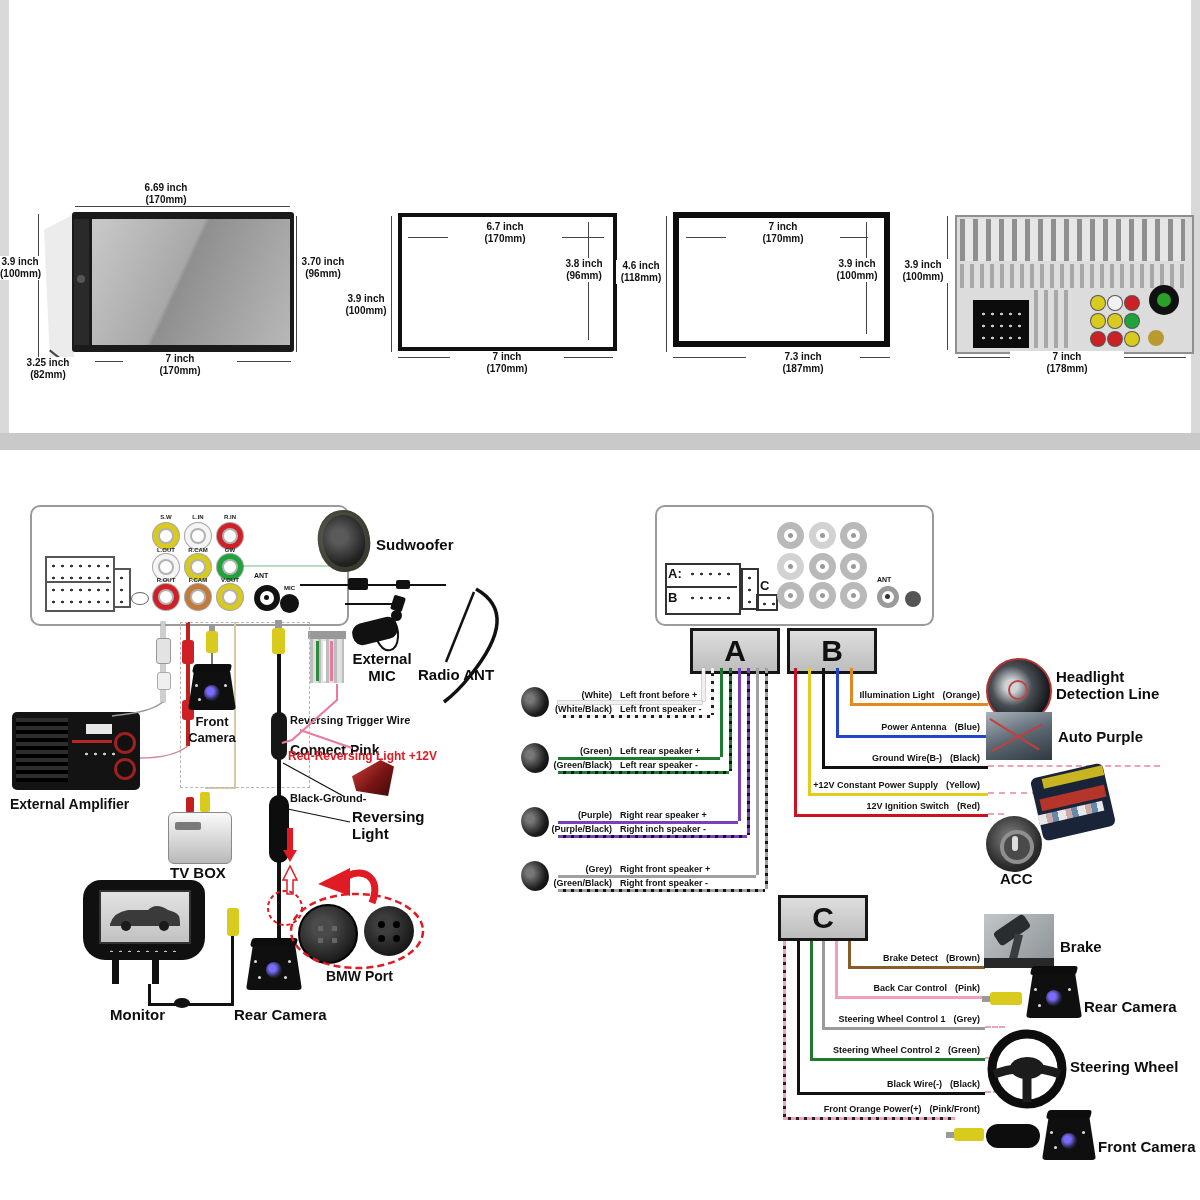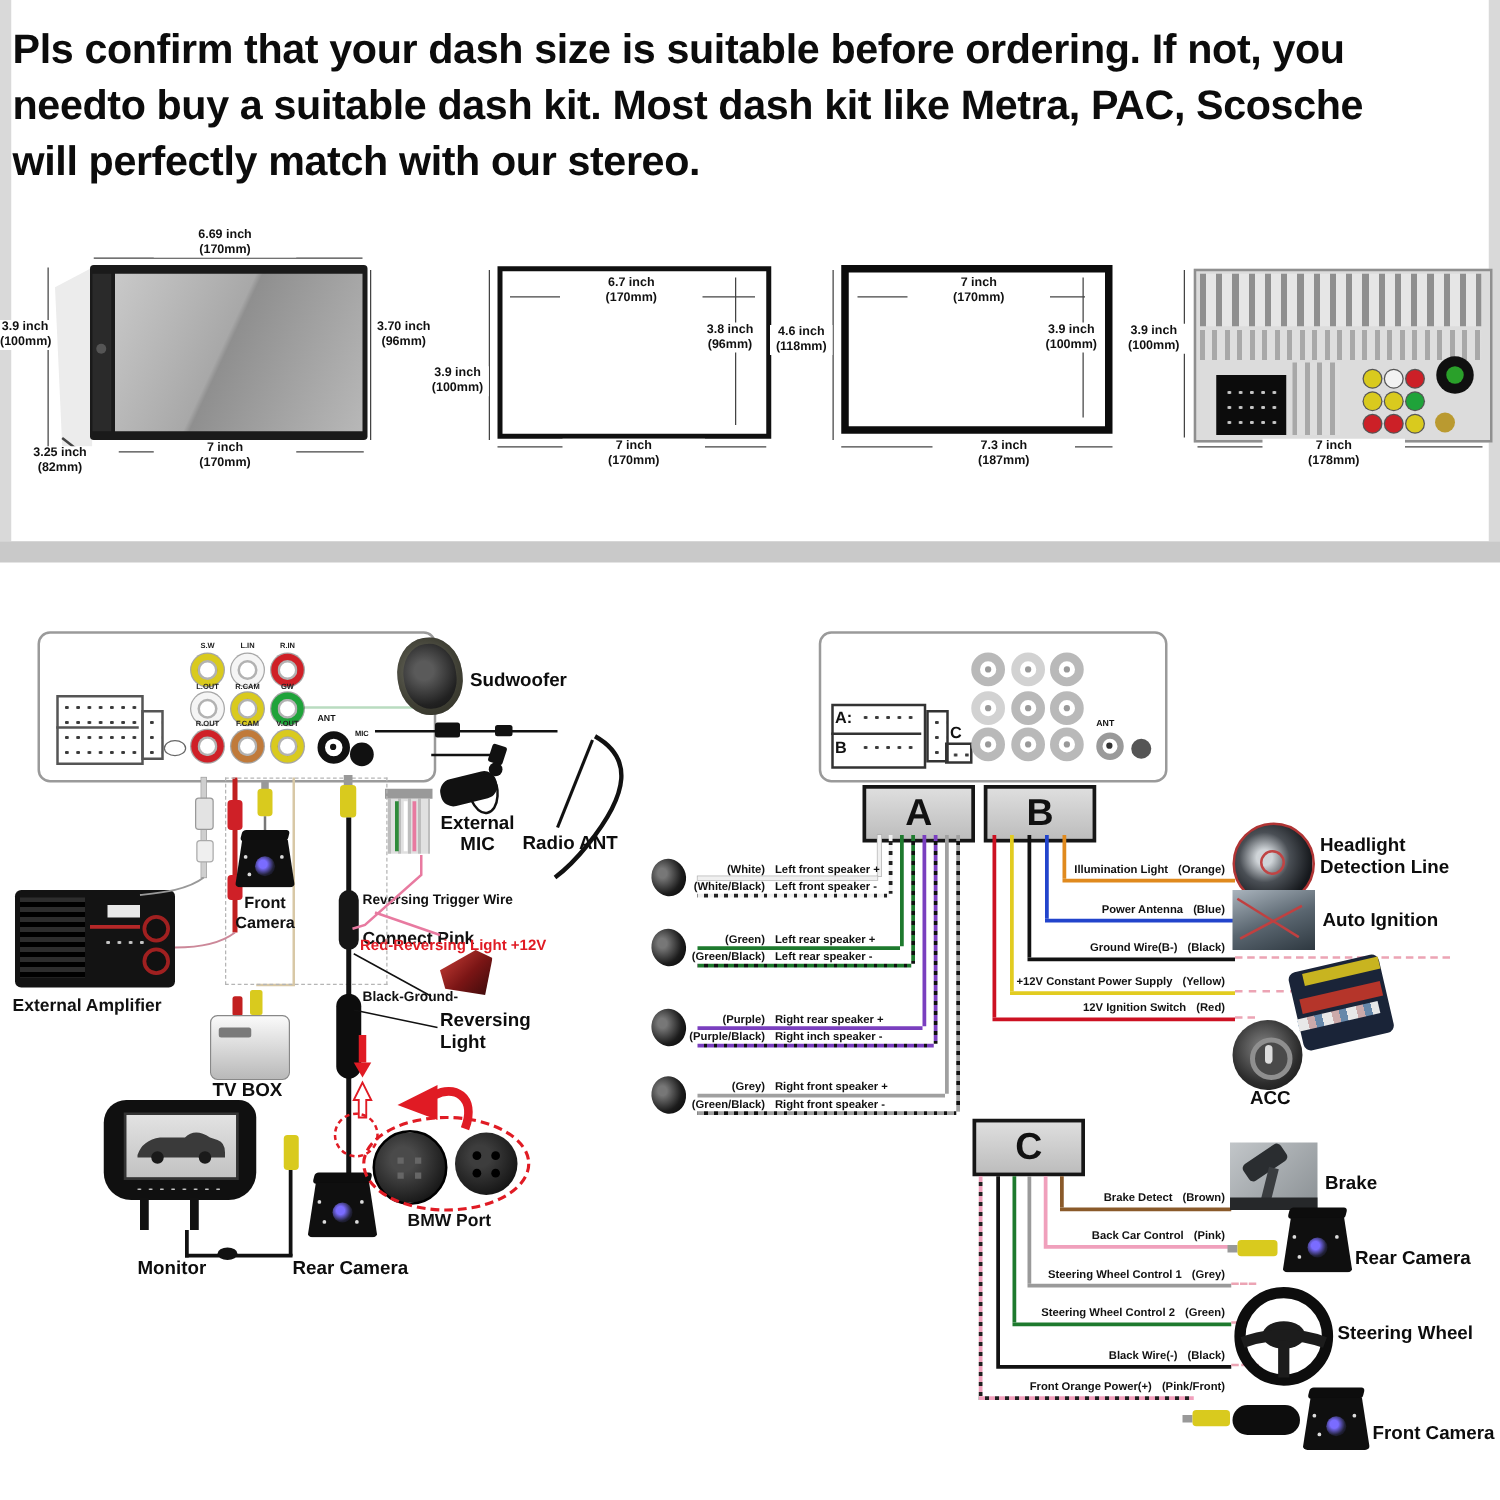--- a/index.html
+++ b/index.html
@@ -47,34 +47,29 @@
 </style>
 </head>
 <body>
 
 <div id="stage">
 
   <div class="w" style="left:0;top:0;width:9px;height:433px;background:#d9d9d9"></div>
   <div class="w" style="left:1191px;top:0;width:9px;height:433px;background:#d9d9d9"></div>
   <div class="w" style="left:0;top:433px;width:1200px;height:17px;background:#c9c9c9"></div>
 
-  <div class="abs" style="left:10px;top:16px;font-size:33px;font-weight:bold;line-height:45px;letter-spacing:-.3px;color:#0c0c0c">
-    <div>Pls confirm that your dash size is suitable before ordering. If not, you</div>
-    <div>needto buy a suitable dash kit. Most dash kit like Metra, PAC, Scosche</div>
-    <div>will perfectly match with our stereo.</div>
-  </div>
 
   <div>
     <div class="w" style="left:44px;top:214px;width:30px;height:158px;background:#ececec;clip-path:polygon(100% 0,100% 100%,20% 94%,0 10%)"></div>
     <div class="w" style="left:72px;top:212px;width:222px;height:140px;background:#1a1a1a;border-radius:3px"></div>
     <div class="w" style="left:92px;top:219px;width:198px;height:126px;background:linear-gradient(115deg,#c9c9c9 0%,#a8a8a8 44%,#8f8f8f 46%,#b8b8b8 100%)"></div>
     <div class="w" style="left:74px;top:219px;width:15px;height:126px;background:#2a2a2a"></div>
     <div class="w" style="left:77px;top:275px;width:8px;height:8px;border-radius:50%;background:#555"></div>
     <div class="dline" style="left:75px;top:206px;width:215px;height:1px"></div>
-    <div class="dim" style="left:123px;top:182px;width:114px"><span>6.69 inch</span><br><span>(170mm)</span></div>
+    <div class="dim" style="left:109px;top:182px;width:114px"><span>6.69 inch</span><br><span>(170mm)</span></div>
     <div class="dline" style="left:38px;top:214px;width:1px;height:146px"></div>
     <div class="dim" style="left:0px;top:256px;width:40px"><span>3.9 inch</span><br><span>(100mm)</span></div>
     <div class="dline" style="left:296px;top:216px;width:1px;height:136px"></div>
     <div class="dim" style="left:300px;top:256px;width:46px"><span>3.70 inch</span><br><span>(96mm)</span></div>
     <div class="dline" style="left:95px;top:361px;width:196px;height:1px"></div>
     <div class="dim" style="left:123px;top:353px;width:114px"><span>7 inch</span><br><span>(170mm)</span></div>
     <div class="dline" style="left:48px;top:355px;width:18px;height:1.5px;transform:rotate(38deg)"></div>
     <div class="dim" style="left:18px;top:357px;width:60px"><span>3.25 inch</span><br><span>(82mm)</span></div>
   </div>
 
@@ -382,21 +377,21 @@
     <div class="w" style="left:558px;top:821px;width:180px;height:3px;background:#7a3fbf"></div>
     <div class="w" style="left:558px;top:835px;width:189px;height:3px;background:repeating-linear-gradient(90deg,#7a3fbf 0 5px,#111 5px 8px)"></div>
     <div class="w" style="left:558px;top:875px;width:198px;height:3px;background:#a0a0a0"></div>
     <div class="w" style="left:558px;top:889px;width:207px;height:3px;background:repeating-linear-gradient(90deg,#a0a0a0 0 5px,#111 5px 8px)"></div>
 
     <div class="spk" style="left:520px;top:687px"></div>
     <div class="spk" style="left:520px;top:743px"></div>
     <div class="spk" style="left:520px;top:807px"></div>
     <div class="spk" style="left:520px;top:861px"></div>
 
-    <div class="srow" style="top:690px"><span class="cl">(White)</span><span class="tx">Left front speaker +</span></div>
+    <div class="srow" style="top:690px"><span class="cl">(White)</span><span class="tx">Left front before +</span></div>
     <div class="srow" style="top:704px"><span class="cl">(White/Black)</span><span class="tx">Left front speaker -</span></div>
     <div class="srow" style="top:746px"><span class="cl">(Green)</span><span class="tx">Left rear speaker +</span></div>
     <div class="srow" style="top:760px"><span class="cl">(Green/Black)</span><span class="tx">Left rear speaker -</span></div>
     <div class="srow" style="top:810px"><span class="cl">(Purple)</span><span class="tx">Right rear speaker +</span></div>
     <div class="srow" style="top:824px"><span class="cl">(Purple/Black)</span><span class="tx">Right inch speaker -</span></div>
     <div class="srow" style="top:864px"><span class="cl">(Grey)</span><span class="tx">Right front speaker +</span></div>
     <div class="srow" style="top:878px"><span class="cl">(Green/Black)</span><span class="tx">Right front speaker -</span></div>
 
     <div class="w" style="left:850px;top:668px;width:3px;height:35px;background:#e08a1e"></div>
     <div class="w" style="left:836px;top:668px;width:3px;height:67px;background:#2244cc"></div>
@@ -418,21 +413,21 @@
     <div class="brow" style="top:780px"><span>+12V Constant Power Supply</span><span class="co">(Yellow)</span></div>
     <div class="brow" style="top:801px"><span>12V Ignition Switch</span><span class="co">(Red)</span></div>
 
     <div class="w" style="left:986px;top:658px;width:62px;height:62px;border-radius:50%;border:2px solid #b03434;background:radial-gradient(circle at 38% 42%,#cfd4d8 0 12%,#4a4f55 38%,#15181c 72%)"></div>
     <div class="w" style="left:1008px;top:680px;width:16px;height:16px;border:2px solid #c04444;border-radius:50%"></div>
     <div class="ilab" style="left:1056px;top:668px">Headlight</div>
     <div class="ilab" style="left:1056px;top:685px">Detection Line</div>
     <div class="w" style="left:986px;top:712px;width:66px;height:48px;background:linear-gradient(160deg,#aab4bd 0%,#5a6670 52%,#2e3840 100%)"></div>
     <div class="w" style="left:990px;top:718px;width:58px;height:1.5px;background:#c04040;transform:rotate(32deg);transform-origin:left"></div>
     <div class="w" style="left:992px;top:750px;width:56px;height:1.5px;background:#c04040;transform:rotate(-28deg);transform-origin:left"></div>
-    <div class="ilab" style="left:1058px;top:728px">Auto Ignition</div>
+    <div class="ilab" style="left:1058px;top:728px">Auto Purple</div>
     <div class="w" style="left:1036px;top:770px;width:74px;height:64px;background:#1a2438;border-radius:6px;transform:rotate(-13deg)"></div>
     <div class="w" style="left:1042px;top:772px;width:62px;height:10px;background:#c8b420;transform:rotate(-13deg)"></div>
     <div class="w" style="left:1040px;top:792px;width:66px;height:12px;background:#b5352a;transform:rotate(-13deg)"></div>
     <div class="w" style="left:1038px;top:808px;width:66px;height:10px;background:repeating-linear-gradient(90deg,#e8e8e8 0 8px,#caa 8px 14px,#68a 14px 20px);transform:rotate(-13deg)"></div>
     <div class="w" style="left:986px;top:816px;width:56px;height:56px;border-radius:50%;background:radial-gradient(circle at 45% 40%,#6e6e6e 0 16%,#2c2c2c 62%,#101010)"></div>
     <div class="w" style="left:1000px;top:830px;width:26px;height:26px;border:4px solid #8f8f8f;border-radius:50%;background:#4a4a4a"></div>
     <div class="w" style="left:1012px;top:836px;width:6px;height:15px;background:#ddd;border-radius:3px"></div>
     <div class="ilab" style="left:1000px;top:870px">ACC</div>
 
     <div class="conn" style="left:778px;top:895px">C</div>

